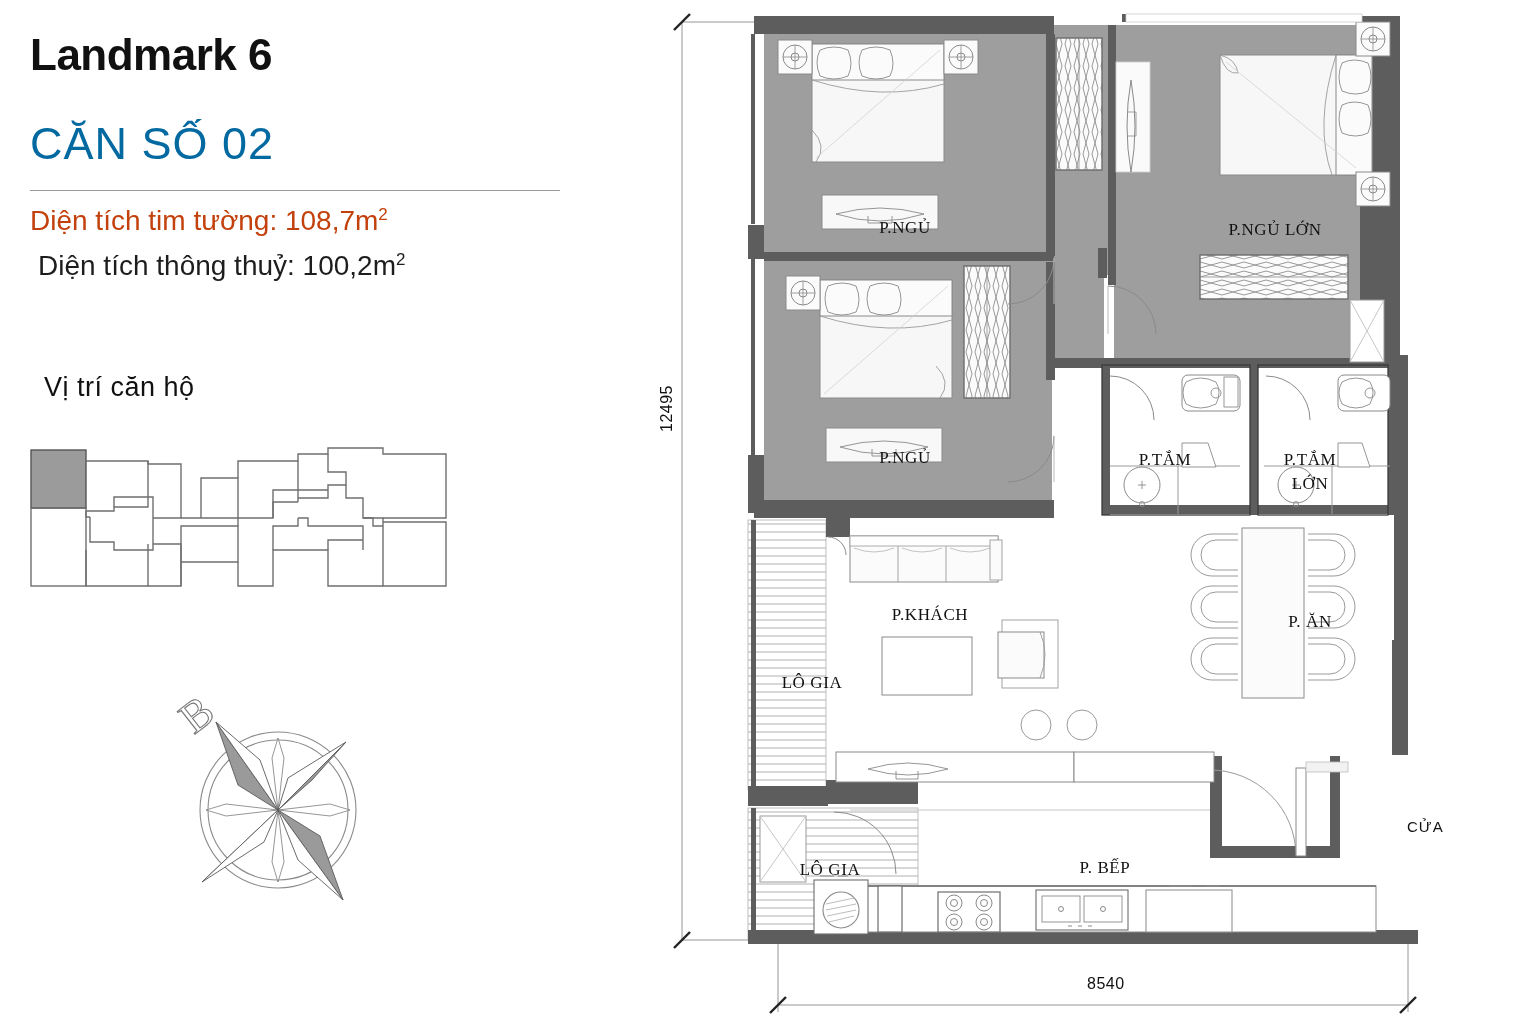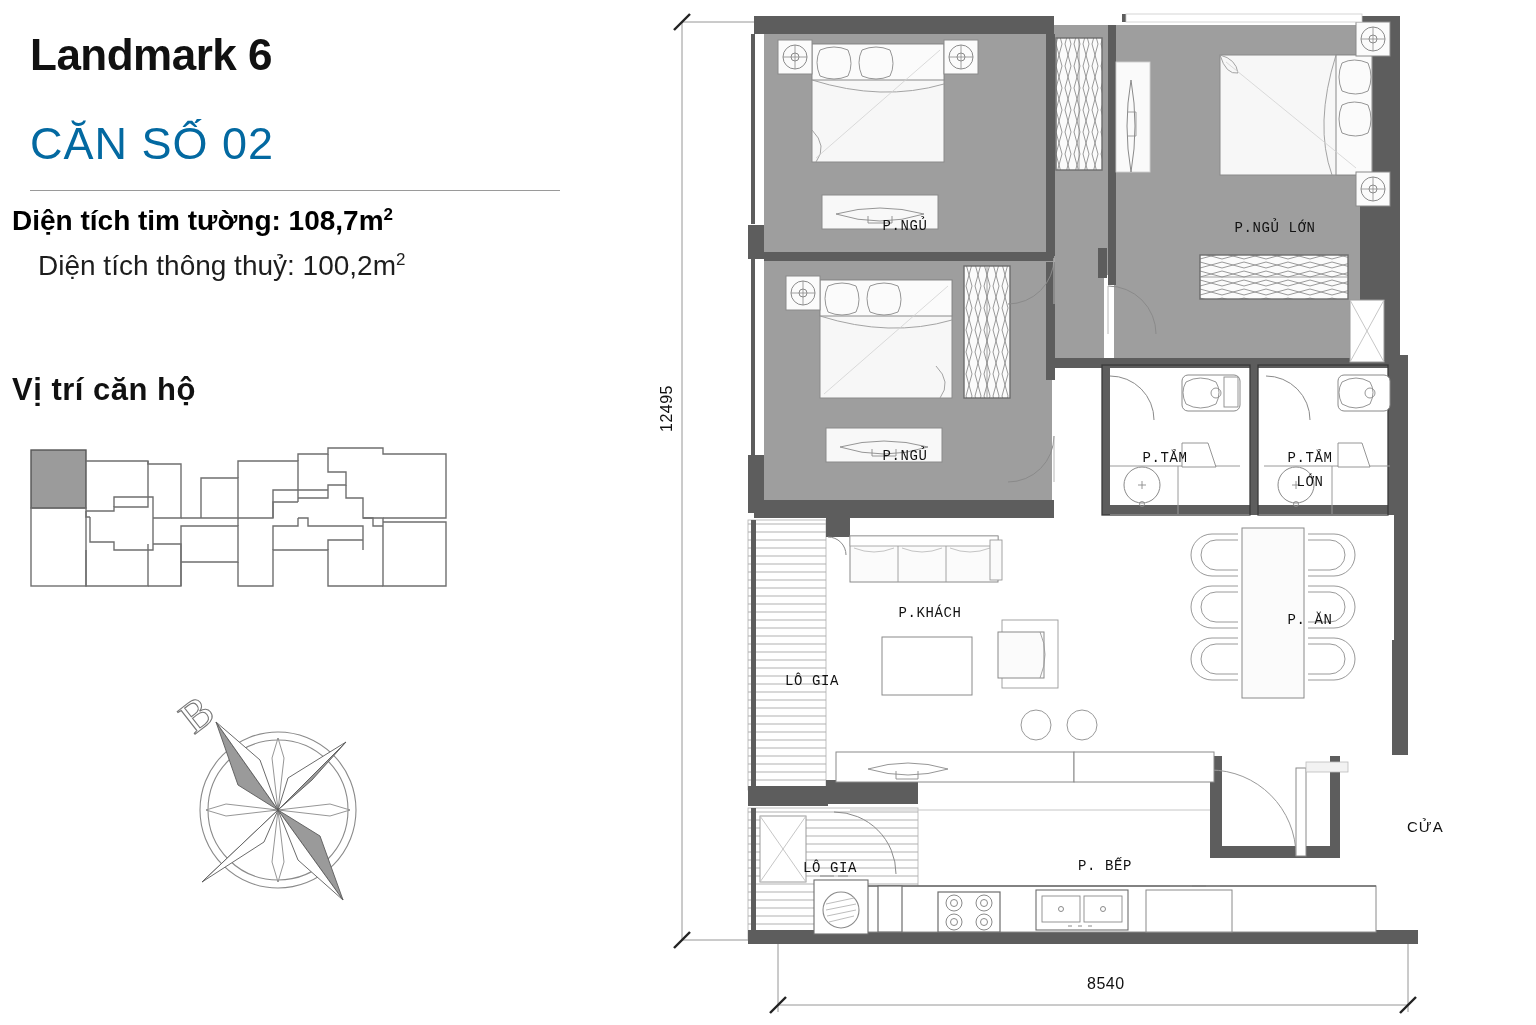--- a/index.html
+++ b/index.html
@@ -4,36 +4,36 @@
 <style>
   html,body{margin:0;padding:0;background:#ffffff;}
   body{width:1536px;height:1025px;font-family:"Liberation Sans",sans-serif;color:#1a1a1a;overflow:hidden;position:relative;}
   #root{position:relative;width:1536px;height:1025px;}
 
   
   #info-panel{position:absolute;left:0;top:0;width:660px;height:873px;}
   #project-title{position:absolute;left:30px;top:30px;font-size:44px;font-weight:bold;letter-spacing:-0.5px;color:#111;}
   #unit-title{position:absolute;left:30px;top:118px;font-size:45px;font-weight:400;color:#0369a1;letter-spacing:1px;}
   #title-rule{position:absolute;left:30px;top:190px;width:530px;height:1px;background:#9a9a9a;}
-  #area-gross{position:absolute;left:12px;top:205px;font-size:28px;font-weight:700;color:#000000;letter-spacing:0px;}
+  #area-gross{position:absolute;left:30px;top:205px;font-size:28px;font-weight:400;color:#c2410c;letter-spacing:0px;}
   #area-net{position:absolute;left:30px;top:250px;font-size:28px;font-weight:400;color:#1d1d1d;letter-spacing:0px;margin-left:8px;}
   .sup{font-size:17px;vertical-align:super;}
 
-  #loc-heading{position:absolute;left:12px;top:372px;font-size:31px;font-weight:bold;color:#111;letter-spacing:0.5px;}
+  #loc-heading{position:absolute;left:44px;top:372px;font-size:27px;font-weight:normal;color:#111;letter-spacing:0.5px;}
   #loc-diagram{position:absolute;left:28px;top:440px;width:420px;height:180px;}
   #compass{position:absolute;left:160px;top:680px;width:230px;height:240px;}
 
   
   #floorplan{position:absolute;left:650px;top:0;width:886px;height:1025px;}
   .dimtext{position:absolute;font-size:16px;color:#111;font-family:"Liberation Sans",sans-serif;letter-spacing:0.5px;}
   #dim-v-label{left:8px;top:432px;transform:rotate(-90deg);transform-origin:left top;white-space:nowrap;}
   #dim-h-label{left:400px;top:975px;margin-left:37px;}
   #door-label{left:757px;top:818px;font-size:15px;letter-spacing:1px;}
 
-  .roomlabel{position:absolute;font-size:14px;color:#111;letter-spacing:0.6px;white-space:nowrap;text-align:center;font-family:Liberation Mono, monospace;}
+  .roomlabel{position:absolute;font-size:17px;color:#111;letter-spacing:0.6px;white-space:nowrap;text-align:center;font-family:Liberation Serif, serif;}
 </style>
 </head>
 <body>
 
 <div id="root">
 
   <div id="info-panel">
 
     <div id="project-title">Landmark 6</div>
     <div id="unit-title">CĂN SỐ 02</div>

